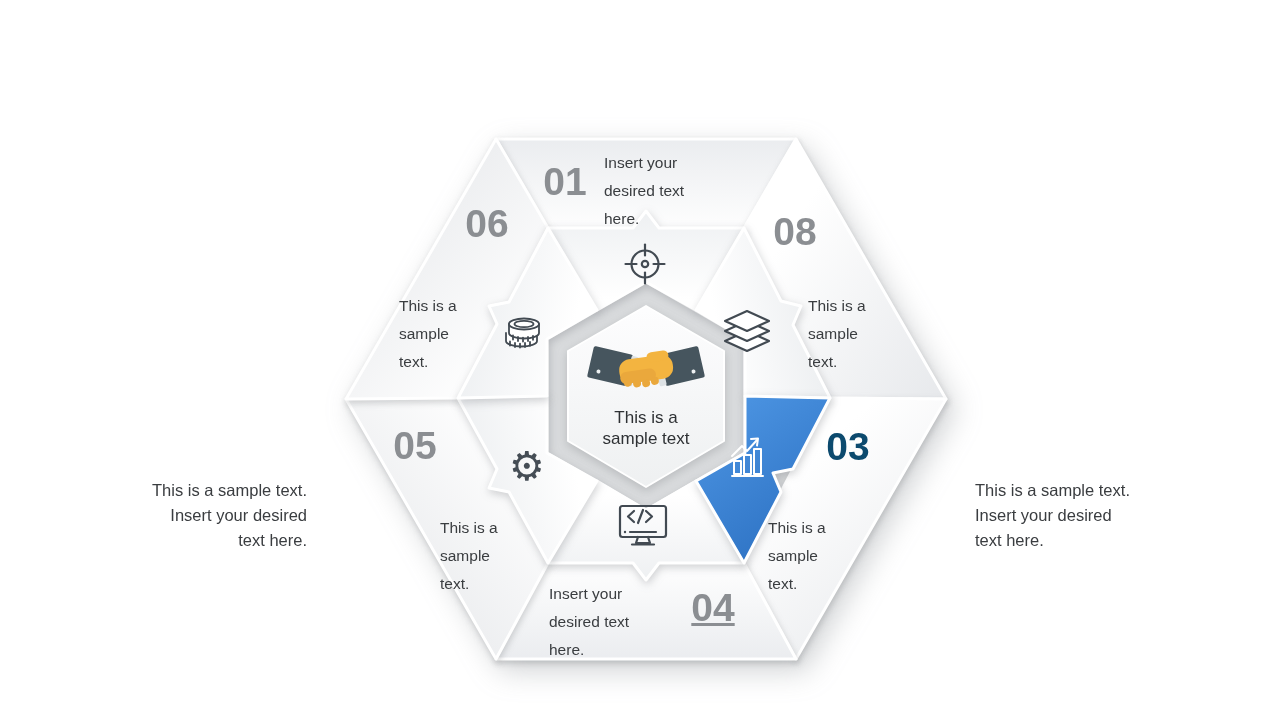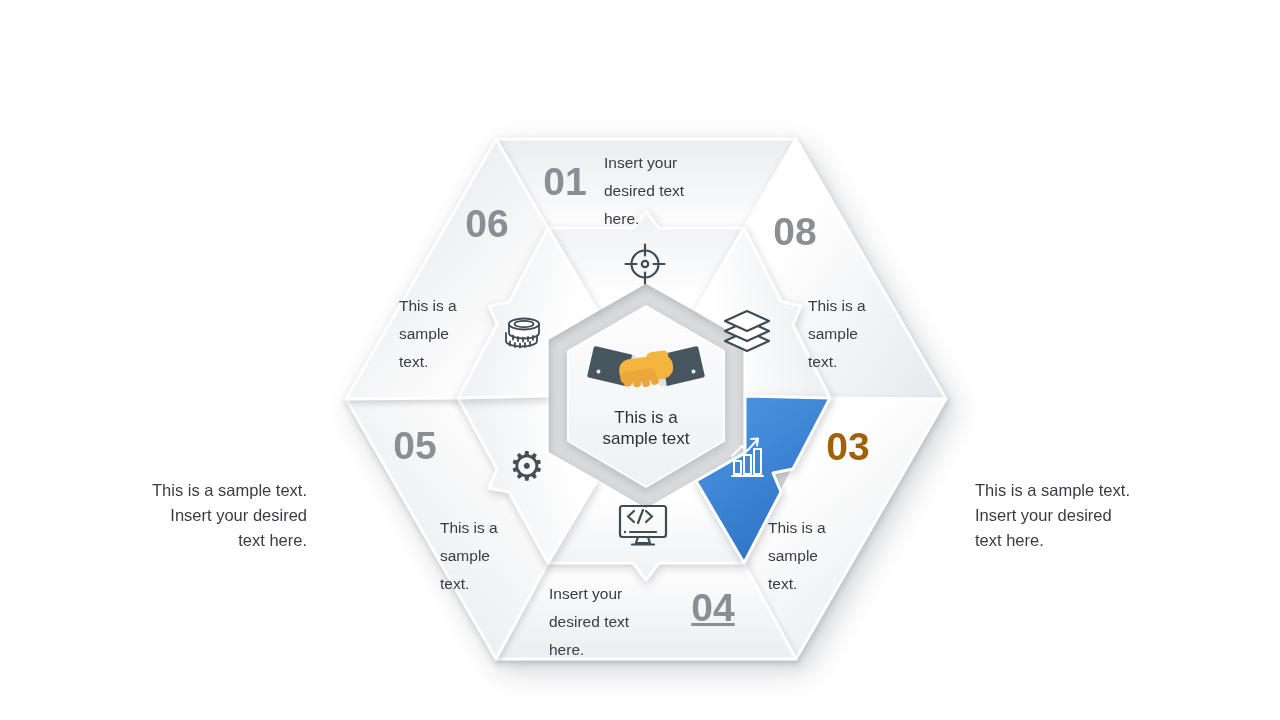--- a/index.html
+++ b/index.html
@@ -7,21 +7,21 @@
          font-family:"Liberation Sans",sans-serif;}
   .stage svg{position:absolute;left:0;top:0;}
   .diagram{filter:drop-shadow(8px 10px 14px rgba(120,126,133,.33));}
   .seg{stroke:#ffffff;stroke-width:3;stroke-linejoin:round;filter:drop-shadow(1px 3px 3px rgba(100,104,109,.28));}
   .petal{stroke:#ffffff;stroke-width:3;stroke-linejoin:round;filter:drop-shadow(1px 3px 4px rgba(100,104,109,.30));}
   .ghex{fill:#d9dbdd;stroke:#ffffff;stroke-width:3;stroke-linejoin:round;filter:drop-shadow(0 2px 3px rgba(100,104,109,.22));}
   .whex{stroke:#ffffff;stroke-width:2;stroke-linejoin:round;filter:drop-shadow(0 3px 5px rgba(100,104,109,.28));}
   .txt{position:absolute;color:#3a3d40;font-size:15.5px;line-height:28px;white-space:pre-line;}
   .note{position:absolute;color:#3a3d40;font-size:16.5px;line-height:25px;white-space:pre-line;}
   .num{position:absolute;transform:translate(-50%,-50%);font-weight:700;font-size:39px;color:#8b8e92;}
-  .num.accent{color:#a16207;}
+  .num.accent{color:#0c4a6e;}
   #title{position:absolute;left:62px;top:44px;font-size:34px;font-weight:400;color:#3a3a3a;letter-spacing:.2px;}
   #center-label{position:absolute;left:646px;top:407px;transform:translateX(-50%);text-align:center;
                 color:#2e3134;font-size:17px;line-height:21px;white-space:pre-line;}
 </style>
 </head>
 <body>
 
 <div class="stage">
 
 <svg width="1280" height="720" viewBox="0 0 1280 720">

